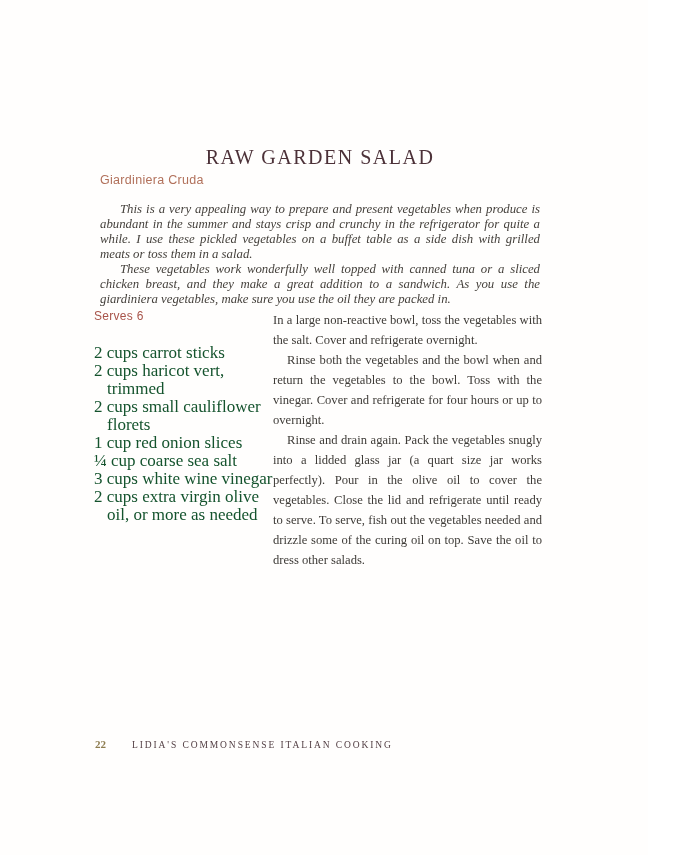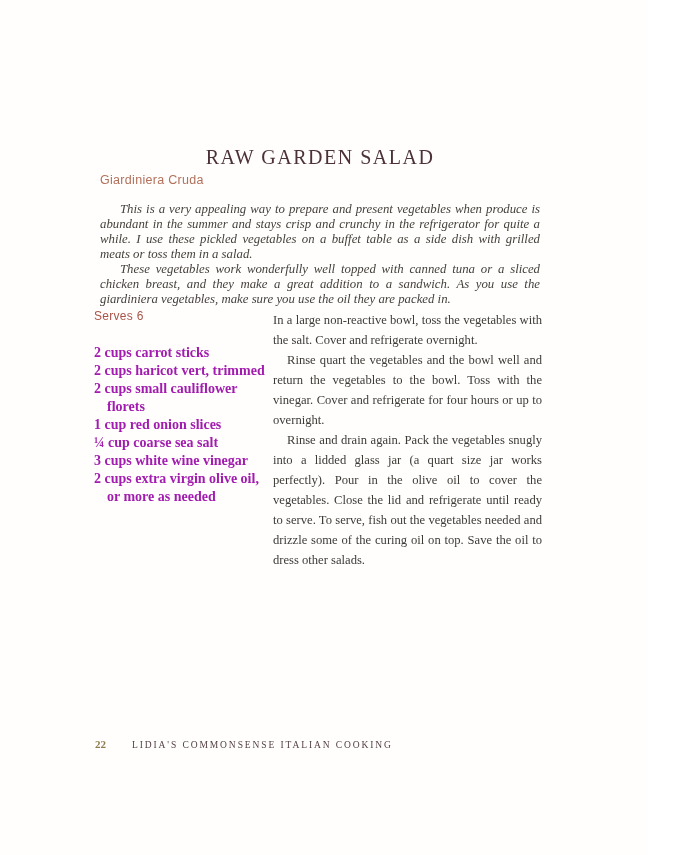--- a/index.html
+++ b/index.html
@@ -51,26 +51,25 @@
   }
   .serves {
     font-family: "Liberation Sans", sans-serif;
     font-size: 12px;
     letter-spacing: 0.3px;
     color: #a8544a;
     margin-bottom: 21px;
   }
   .ingredients ul { list-style: none; }
   .ingredients li {
-    font-size: 14px;
+    font-size: 17px;
     line-height: 18px;
-    color: #a21caf;
+    color: #14532d;
     padding-left: 13px;
     text-indent: -13px;
-    font-weight: bold;
   }
 
   .method {
     position: absolute;
     top: 310px; left: 273px; width: 269px;
     font-size: 12.6px;
     line-height: 20px;
     color: #3e3b37;
     text-align: justify;
   }
@@ -117,21 +116,21 @@
       <li>2 cups small cauliflower florets</li>
       <li>1 cup red onion slices</li>
       <li>¼ cup coarse sea salt</li>
       <li>3 cups white wine vinegar</li>
       <li>2 cups extra virgin olive oil, or more as needed</li>
     </ul>
   </div>
 
   <div class="method">
     <p>In a large non-reactive bowl, toss the vegetables with the salt. Cover and refrigerate overnight.</p>
-    <p class="indent">Rinse quart the vegetables and the bowl well and return the vegetables to the bowl. Toss with the vinegar. Cover and refrigerate for four hours or up to overnight.</p>
+    <p class="indent">Rinse both the vegetables and the bowl when and return the vegetables to the bowl. Toss with the vinegar. Cover and refrigerate for four hours or up to overnight.</p>
     <p class="indent">Rinse and drain again. Pack the vegetables snugly into a lidded glass jar (a quart size jar works perfectly). Pour in the olive oil to cover the vegetables. Close the lid and refrigerate until ready to serve. To serve, fish out the vegetables needed and drizzle some of the curing oil on top. Save the oil to dress other salads.</p>
   </div>
 
   <div class="footer">
     <span class="page-num">22</span>
     <span class="running-title">LIDIA'S COMMONSENSE ITALIAN COOKING</span>
   </div>
 
 </div>
 

